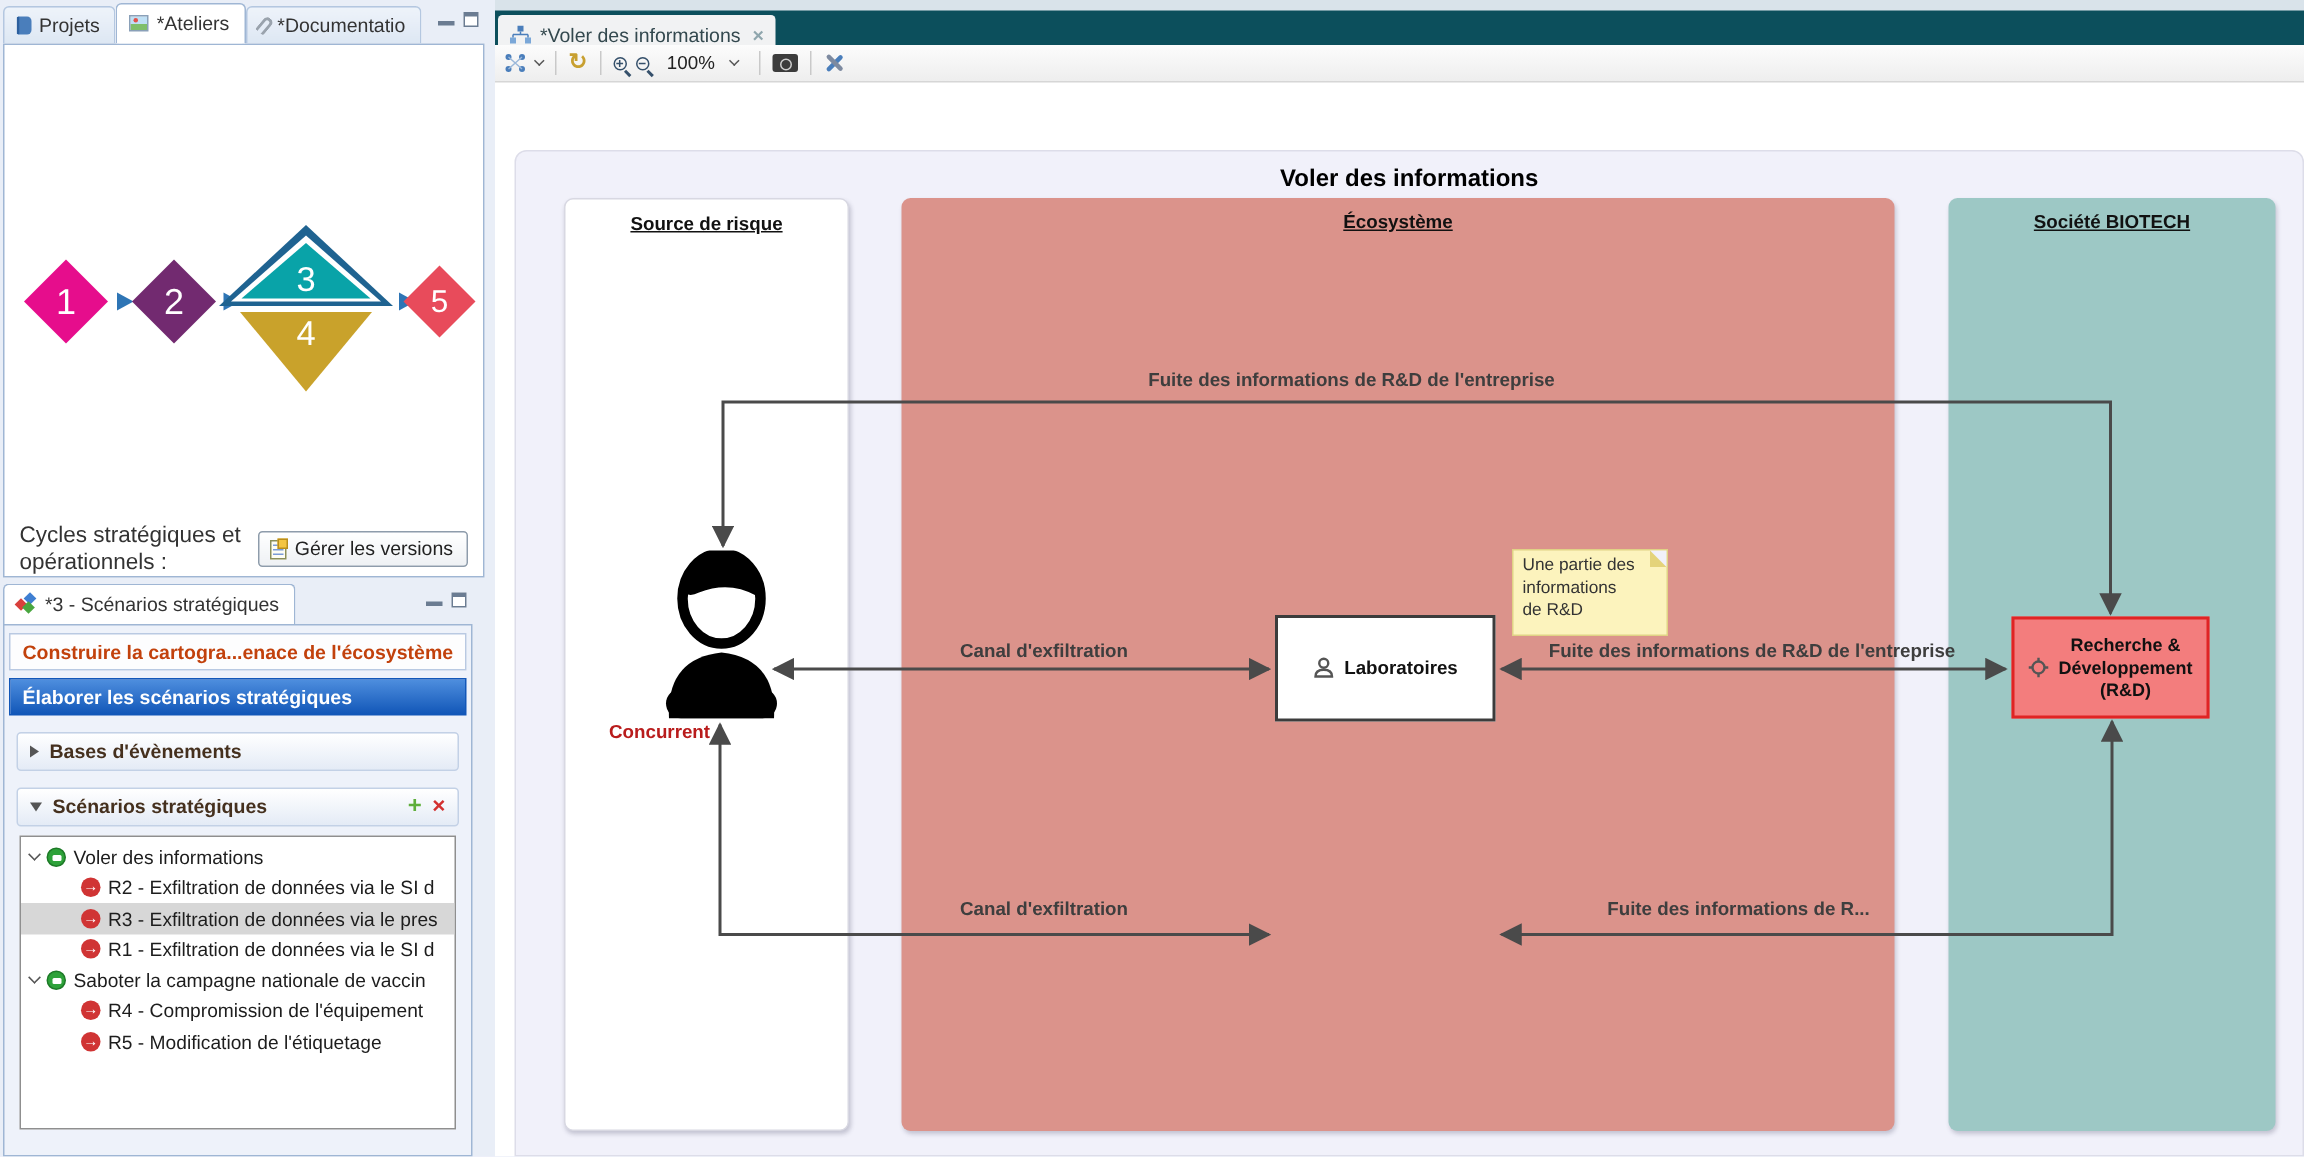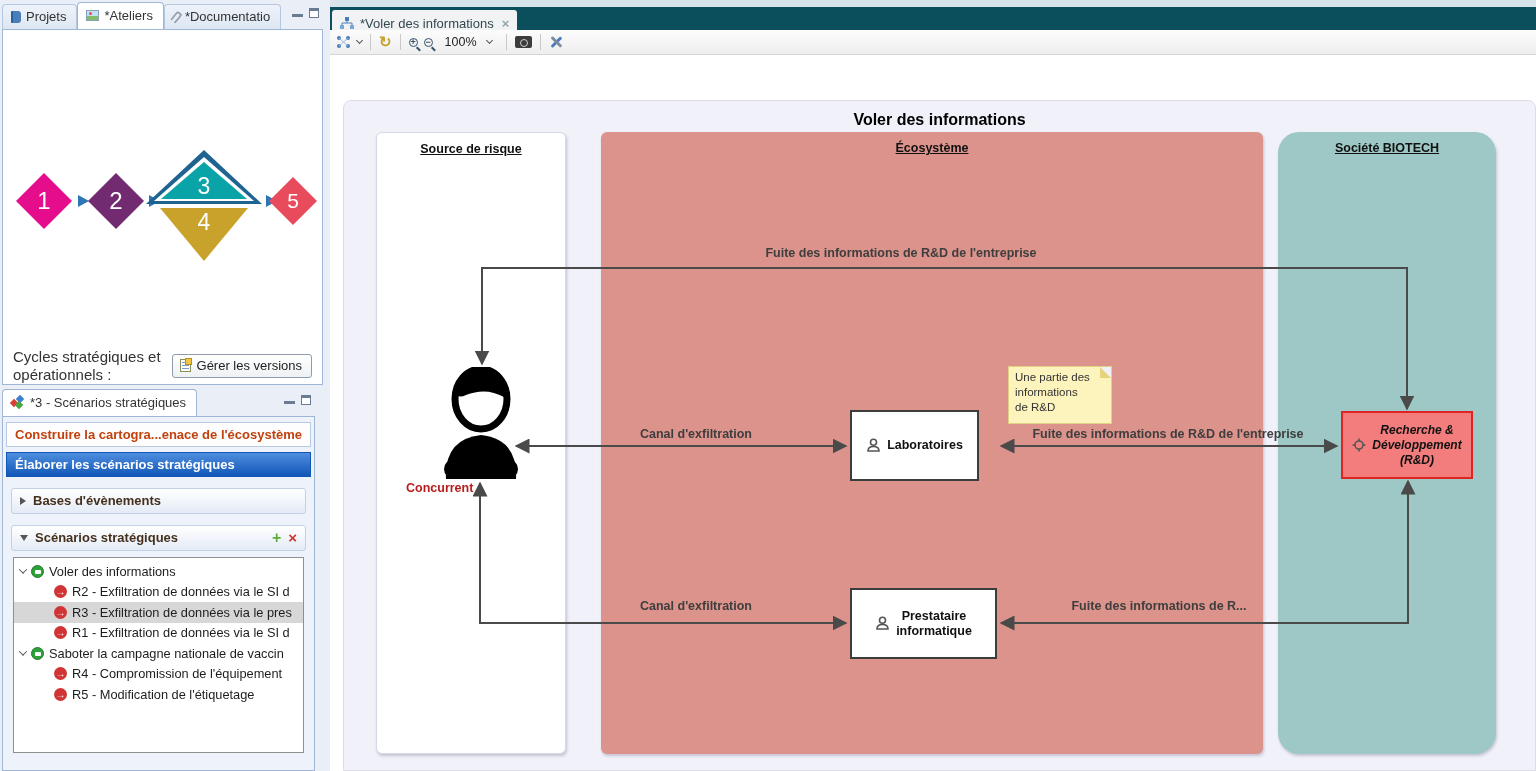--- a/index.html
+++ b/index.html
@@ -26,21 +26,21 @@
   .ic-workshop i { position:absolute; width:6px; height:6px; transform:rotate(45deg); }
   .ic-workshop i:nth-child(1){ left:0; top:4px; background:#d8403c; }
   .ic-workshop i:nth-child(2){ left:6px; top:0; background:#3f7fd2; }
   .ic-workshop i:nth-child(3){ left:5px; top:6px; background:#49a63f; }
 
   
   #panel-ateliers { left:2px; top:2px; width:321px; height:383px; }
   #panel-ateliers .panel-body { top:27px; }
   #steps-svg { position:absolute; left:3px; top:112px; }
   .caption { position:absolute; left:10px; bottom:0; height:36px; overflow:hidden; font-size:15px; color:#333; line-height:18px; }
-  .btn { position:absolute; right:10px; bottom:6px; display:flex; align-items:center; gap:6px; padding:3px 9px 4px 7px;
+  .btn { position:absolute; right:10px; bottom:6px; display:flex; align-items:flex-end; gap:6px; padding:3px 9px 4px 7px;
          border:1px solid #8e9cab; border-radius:3px; background:linear-gradient(#ffffff,#eef1f4); font-size:13px; color:#222; }
   .ic-note { width:11px; height:13px; background:#fdfdf4; border:1px solid #8b8f5a; position:relative; }
   .ic-note::before { content:""; position:absolute; left:1px; top:2px; width:7px; height:1px; background:#7a9bd8; box-shadow:0 3px 0 #7a9bd8, 0 6px 0 #7a9bd8; }
   .ic-note::after { content:""; position:absolute; right:-2px; top:-2px; width:5px; height:5px; background:#f4c542; border:1px solid #b98e1c; }
 
   
   #panel-scenarios { left:2px; top:389px; width:313px; height:382px; }
   #panel-scenarios .panel-body { top:27px; background:#eef2fa; }
   .step-item { margin:5px 3px 0 3px; padding:4px 8px; font-weight:bold; font-size:13px; border:1px solid #b9c9e2; background:#fdfdfe; color:#c2410c; white-space:nowrap; overflow:hidden; }
   .step-item.selected { background:linear-gradient(180deg,#4e8ede,#1257b8); border-color:#1257b8; color:#fff; }
@@ -81,28 +81,28 @@
   .ic-tools i { position:absolute; left:6px; top:0; width:2.6px; height:14px; background:#4a7ebb; border-radius:2px; }
   .ic-tools i:nth-child(1){ transform:rotate(45deg); } .ic-tools i:nth-child(2){ transform:rotate(-45deg); background:#7d8aa0; }
 
   
   #canvas { position:absolute; left:13px; top:100px; width:1193px; height:671px; background:#f1f1fa; border:1px solid #dddde9; border-radius:8px 8px 0 0; }
   #diagram-title { position:absolute; top:10px; left:0; right:0; text-align:center; font-size:16px; font-weight:bold; color:#000; }
   .col { position:absolute; top:31px; height:622px; border-radius:6px; box-shadow:1px 2px 3px rgba(60,60,90,.25); }
   .col-hdr { text-align:center; font-weight:bold; font-size:12.5px; text-decoration:underline; color:#111; padding-top:9px; }
   #col-source  { left:32px;  width:190px; background:#fff; border:1px solid #d8d8e2; }
   #col-eco     { left:257px; width:662px; background:#db938b; }
-  #col-biotech { left:934px; width:218px; background:#9dc8c5;border-radius:21px; }
+  #col-biotech { left:955px; width:218px; background:#9dc8c5; }
   #edges-svg { position:absolute; left:0; top:0; }
   .edge-label { font-weight:bold; font-size:12.5px; fill:#3e3e3e; text-anchor:middle; }
   .node { position:absolute; display:flex; align-items:center; justify-content:center; gap:6px; background:#fff; border:2px solid #3c3c3c;
           font-weight:bold; font-size:12.5px; color:#111; text-align:center; line-height:15px; }
-  #node-lab   { left:506px; top:309px; width:129px; height:71px; }
+  #node-lab   { left:506px; top:309px; width:147px; height:71px; }
   #node-prest { left:506px; top:487px; width:147px; height:71px; }
-  #node-rd    { left:997px; top:310px; width:132px; height:68px; background:#f37d7d; border-color:#e02424; font-size:12px;font-style:italic; }
+  #node-rd    { left:997px; top:310px; width:132px; height:68px; background:#f37d7d; border-color:#e02424; font-size:12px; }
   #concurrent-icon { position:absolute; left:92px; top:266px; width:90px; height:112px; }
   #concurrent-label { position:absolute; left:62px; top:380px; width:150px; text-align:left; font-weight:bold; font-size:12.5px; color:#b91c1c; }
   #note { position:absolute; left:664px; top:265px; width:104px; height:58px; background:#fcf3bd; border:1px solid #e0d285;
           padding:3px 6px; font-size:11.5px; line-height:15px; color:#333; }
   #note::after { content:""; position:absolute; right:0; top:0; border-style:solid; border-width:0 11px 11px 0; border-color:#f1f1fa #f1f1fa #e4d37a #e4d37a; }
   .person-sm { flex:none; }
 </style>
 </head>
 <body>
 
@@ -309,30 +309,20 @@
     <div id="concurrent-label">Concurrent</div>
 
     <div class="node" id="node-lab">
       <svg class="person-sm" width="15" height="15" viewBox="0 0 15 15">
         <circle cx="7.5" cy="4.2" r="3" fill="none" stroke="#555" stroke-width="1.6"></circle>
         <path d="M2 13 Q2 8.5 7.5 8.5 Q13 8.5 13 13 Z" fill="none" stroke="#555" stroke-width="1.6"></path>
       </svg>
       <span>Laboratoires</span>
     </div>
 
-    <div class="node" id="node-prest">
-      <svg class="person-sm" width="15" height="15" viewBox="0 0 15 15">
-        <circle cx="7.5" cy="4.2" r="3" fill="none" stroke="#555" stroke-width="1.6"></circle>
-        <path d="M2 13 Q2 8.5 7.5 8.5 Q13 8.5 13 13 Z" fill="none" stroke="#555" stroke-width="1.6"></path>
-      </svg>
-      <span>
-        <span>Prestataire</span><br>
-        <span>informatique</span>
-      </span>
-    </div>
 
     <div class="node" id="node-rd">
       <svg width="14" height="14" viewBox="0 0 14 14">
         <circle cx="7" cy="7" r="4" fill="none" stroke="#555" stroke-width="1.6"></circle>
         <path d="M7 0.5 V3 M7 11 V13.5 M0.5 7 H3 M11 7 H13.5" stroke="#555" stroke-width="1.6"></path>
       </svg>
       <span>
         <span>Recherche &amp;</span><br>
         <span>Développement</span><br>
         <span>(R&amp;D)</span>

